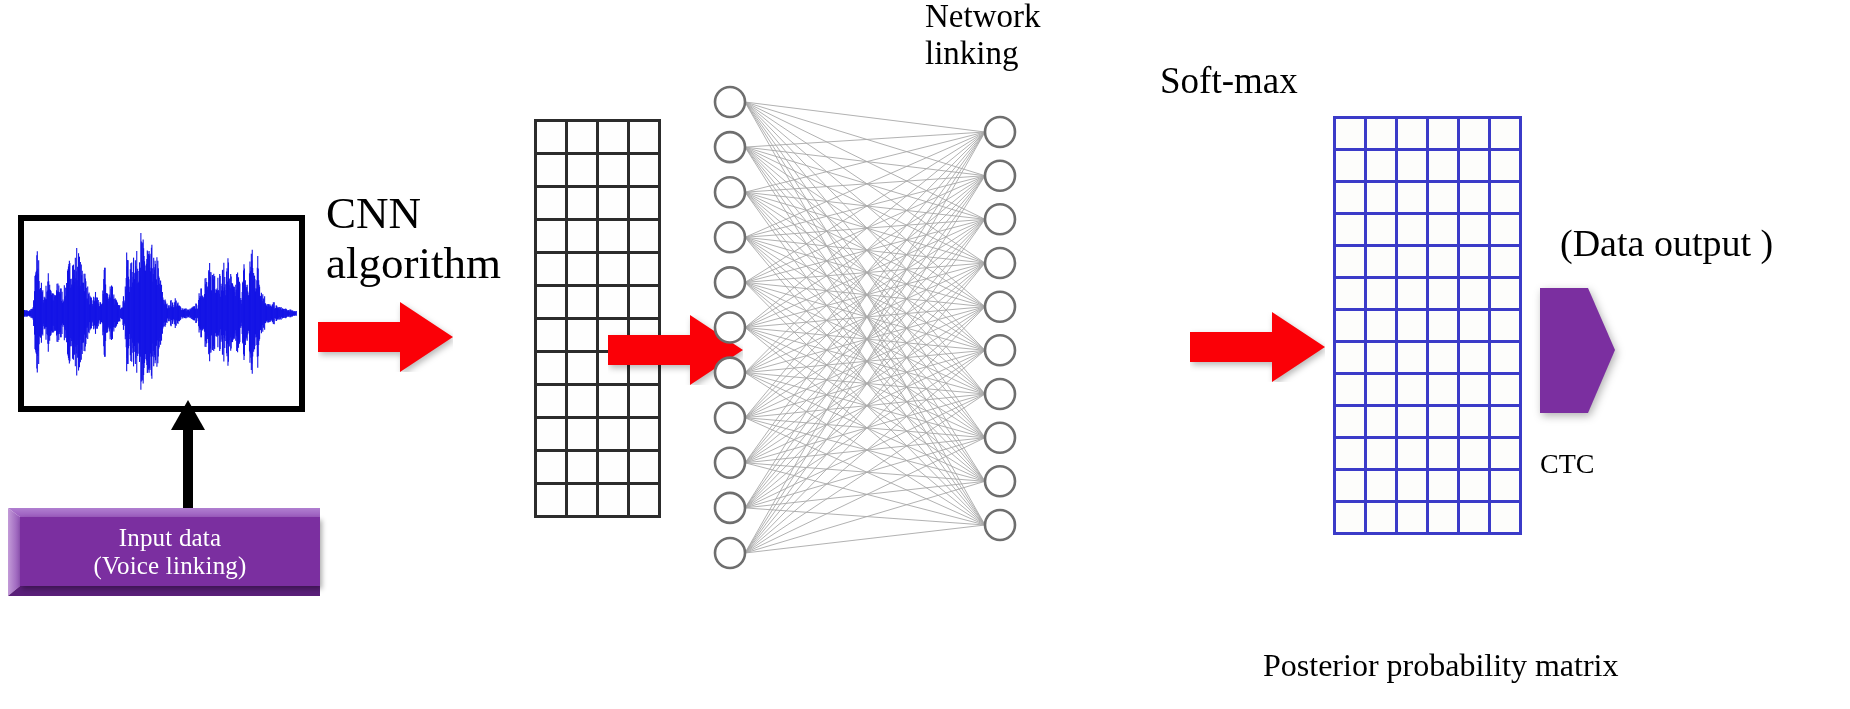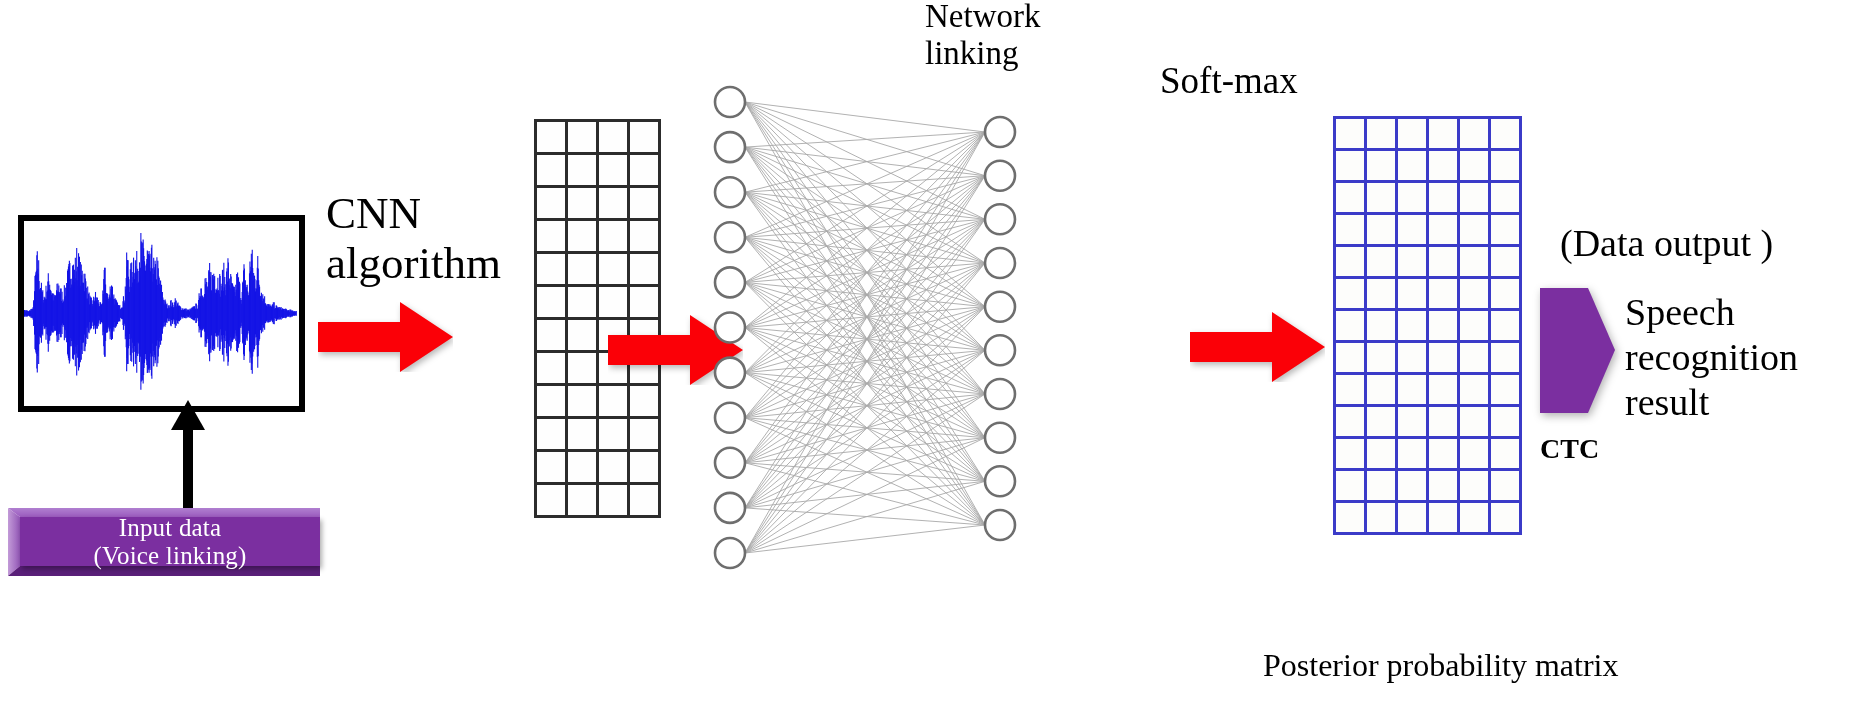--- a/index.html
+++ b/index.html
@@ -10,21 +10,21 @@
 
   
   #wave-panel{position:absolute;left:18px;top:215px;width:287px;height:197px;
               border:6px solid #000;background:#fff;box-sizing:border-box;overflow:hidden;}
   #wave-svg{display:block;width:100%;height:100%;}
 
   
   #up-arrow{position:absolute;left:170px;top:400px;width:36px;height:110px;}
 
   
-  #input-box{position:absolute;left:8px;top:508px;width:312px;height:68px;}
+  #input-box{position:absolute;left:8px;top:508px;width:312px;height:88px;}
   #input-box .face{position:absolute;left:12px;top:9px;right:0;bottom:10px;
       background:#7b2fa0;color:#fff;display:flex;flex-direction:column;
       align-items:center;justify-content:center;font-size:25px;line-height:1.12;
       letter-spacing:.2px;box-shadow:2px 3px 5px rgba(0,0,0,.33);}
   #input-box .top-bev{position:absolute;left:0;top:0;width:100%;height:9px;
       background:linear-gradient(#b07fd0,#9b5bbe);
       clip-path:polygon(0 0,100% 0,100% 100%,12px 100%);}
   #input-box .left-bev{position:absolute;left:0;top:0;width:12px;height:100%;
       background:linear-gradient(90deg,#c39bd8,#9256b6);
       clip-path:polygon(0 0,100% 9px,100% calc(100% - 10px),0 100%);}
@@ -52,21 +52,21 @@
   
   #result-pentagon{position:absolute;left:1540px;top:288px;width:75px;height:125px;}
   #result-pentagon svg{display:block;filter:drop-shadow(2px 3px 4px rgba(0,0,0,.3));}
 
   
   #cnn-label{left:326px;top:188px;font-size:45px;}
   #netlink-label{left:925px;top:-2px;font-size:33px;}
   #softmax-label{left:1160px;top:60px;font-size:37px;}
   #dataoutput-label{left:1560px;top:222px;font-size:38px;}
   #result-label{left:1625px;top:290px;font-size:38px;line-height:1.18;}
-  #ctc-label{left:1540px;top:433px;font-size:28px;font-weight:bold;}
+  #ctc-label{left:1540px;top:448px;font-size:28px;font-weight:normal;}
   #posterior-label{left:1263px;top:648px;font-size:32px;}
 </style>
 </head>
 <body>
 
 <div id="stage">
 
   <div id="wave-panel">
     <svg id="wave-svg" viewBox="0 0 600 420" preserveAspectRatio="none">
       <g id="wave-bars" stroke="#1414e6" stroke-width="2.4">
@@ -983,21 +983,18 @@
     </div>
 
   <div class="lbl" id="dataoutput-label">(Data output )</div>
 
   <div id="result-pentagon">
     <svg width="75" height="125" viewBox="0 0 75 125">
       <polygon points="0,0 48,0 75,62 48,125 0,125" fill="#7b2fa0"></polygon>
     </svg>
   </div>
 
-  <div class="lbl" id="result-label">Speech
-recognition
-result</div>
 
   <div class="lbl" id="ctc-label">CTC</div>
 
   <div class="lbl" id="posterior-label">Posterior probability matrix</div>
 
 </div>
 
 </body></html>

